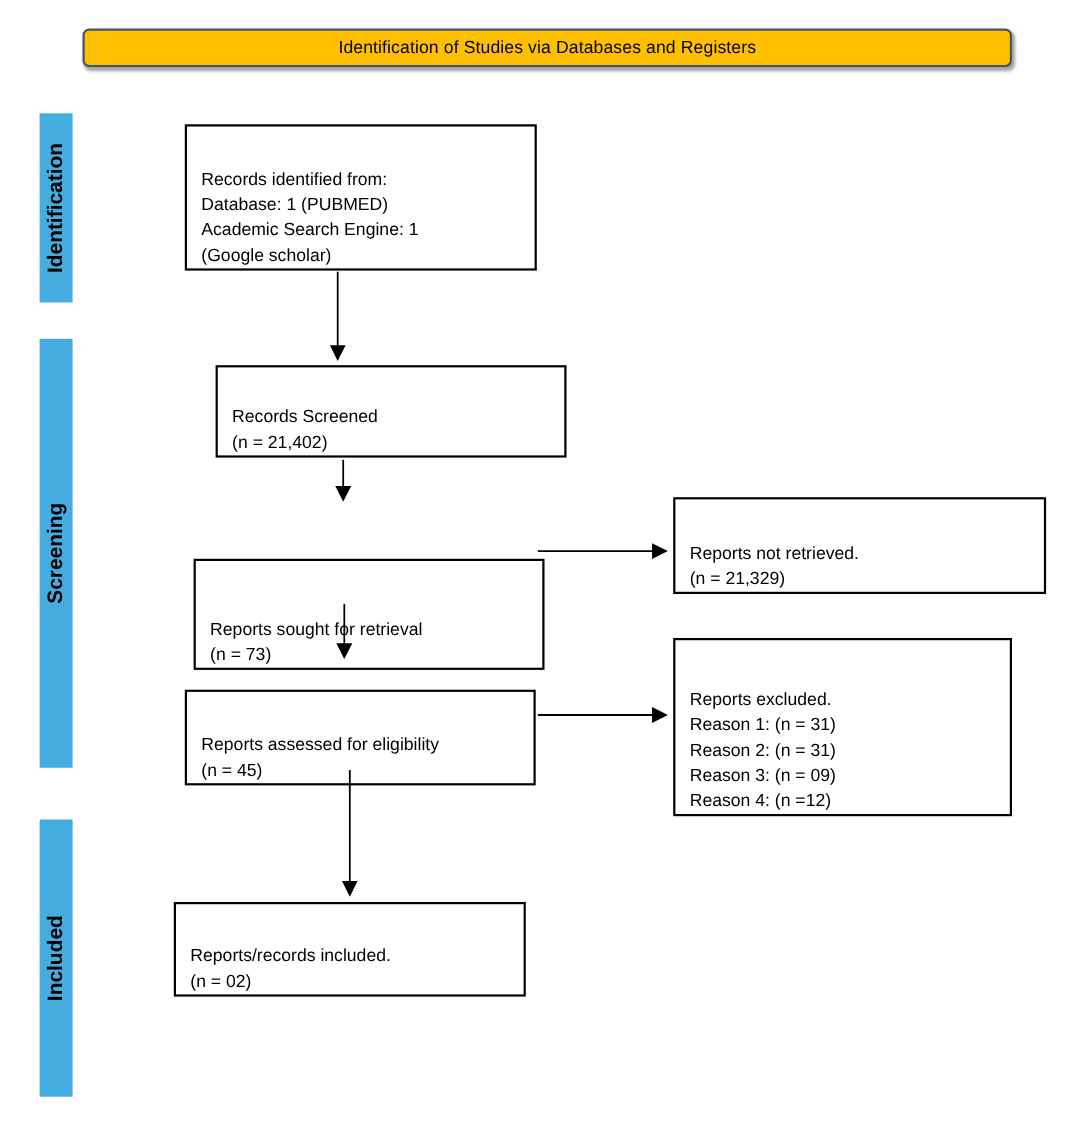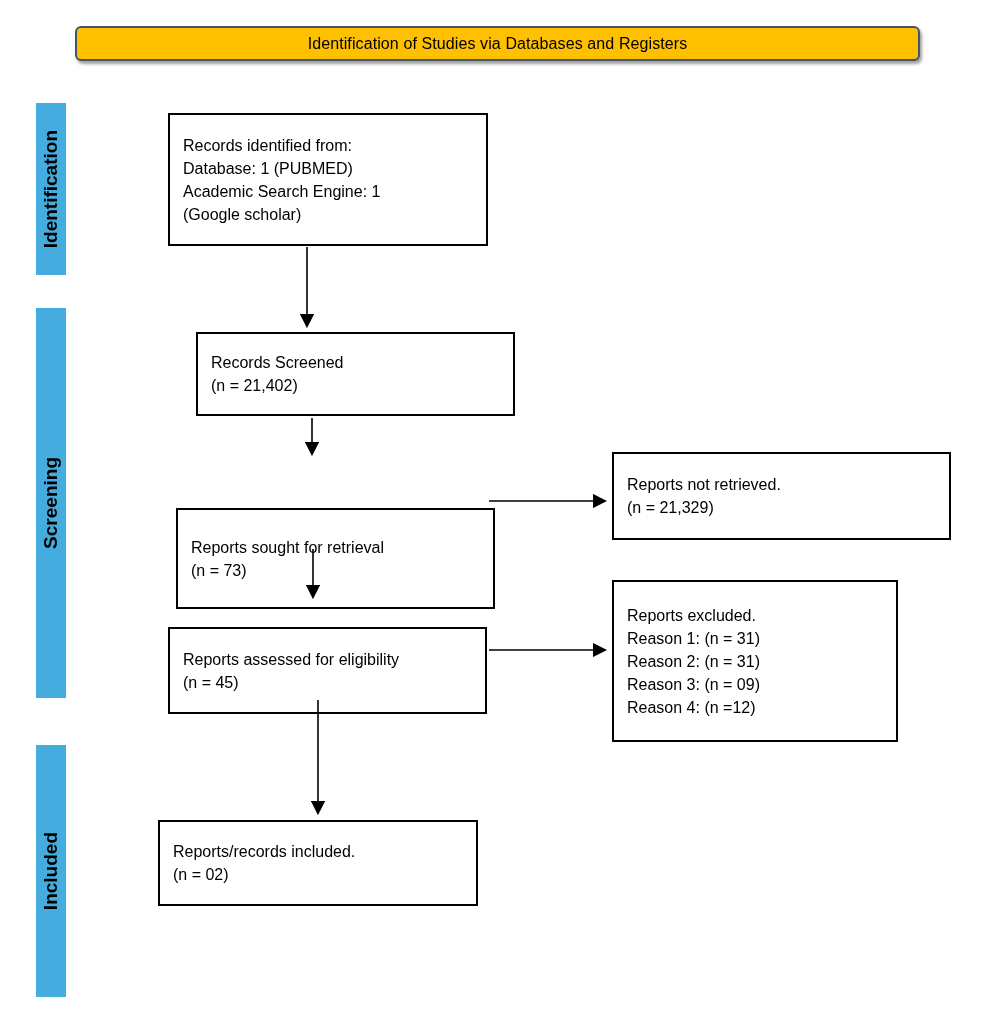--- a/index.html
+++ b/index.html
@@ -25,21 +25,21 @@
   .stage{
     position:absolute;left:36px;width:30px;background:var(--stage-fill);
     display:flex;align-items:center;justify-content:center;
   }
   .stage-label{
     writing-mode:vertical-rl;transform:rotate(180deg);
     font-weight:bold;font-size:19px;color:var(--ink);white-space:nowrap;
   }
   .box{
     position:absolute;background:#ffffff;border:2px solid var(--box-border);
-    box-sizing:border-box;display:flex;flex-direction:column;justify-content:center;
+    box-sizing:border-box;display:flex;flex-direction:column;justify-content:flex-end;
     padding-left:13px;padding-right:6px;
   }
   .box-text{
     font-size:16px;line-height:23px;color:var(--ink);white-space:pre-line;
   }
   svg.arrows{position:absolute;left:0;top:0;pointer-events:none;}
   svg.arrows line{stroke:var(--arrow);stroke-width:1.6px;}
   svg.arrows .head{fill:var(--arrow);}
 </style>
 </head>
@@ -86,21 +86,21 @@
   <div class="box" style="left:158px;top:820px;width:320px;height:86px;">
     <div class="box-text">Reports/records included.
 (n = 02)</div>
   </div>
 
   <div class="box" style="left:612px;top:452px;width:339px;height:88px;">
     <div class="box-text">Reports not retrieved.
 (n = 21,329)</div>
   </div>
 
-  <div class="box" style="left:612px;top:580px;width:286px;height:162px;">
+  <div class="box" style="left:612px;top:580px;width:308px;height:162px;">
     <div class="box-text">Reports excluded.
 Reason 1: (n = 31)
 Reason 2: (n = 31)
 Reason 3: (n = 09)
 Reason 4:  (n =12)</div>
   </div>
 
   <svg class="arrows" width="986" height="1032" viewBox="0 0 986 1032">
     <defs>
       <marker id="arrowhead" viewBox="0 0 10 10" refX="8.5" refY="5" markerWidth="9" markerHeight="9" orient="auto-start-reverse">

